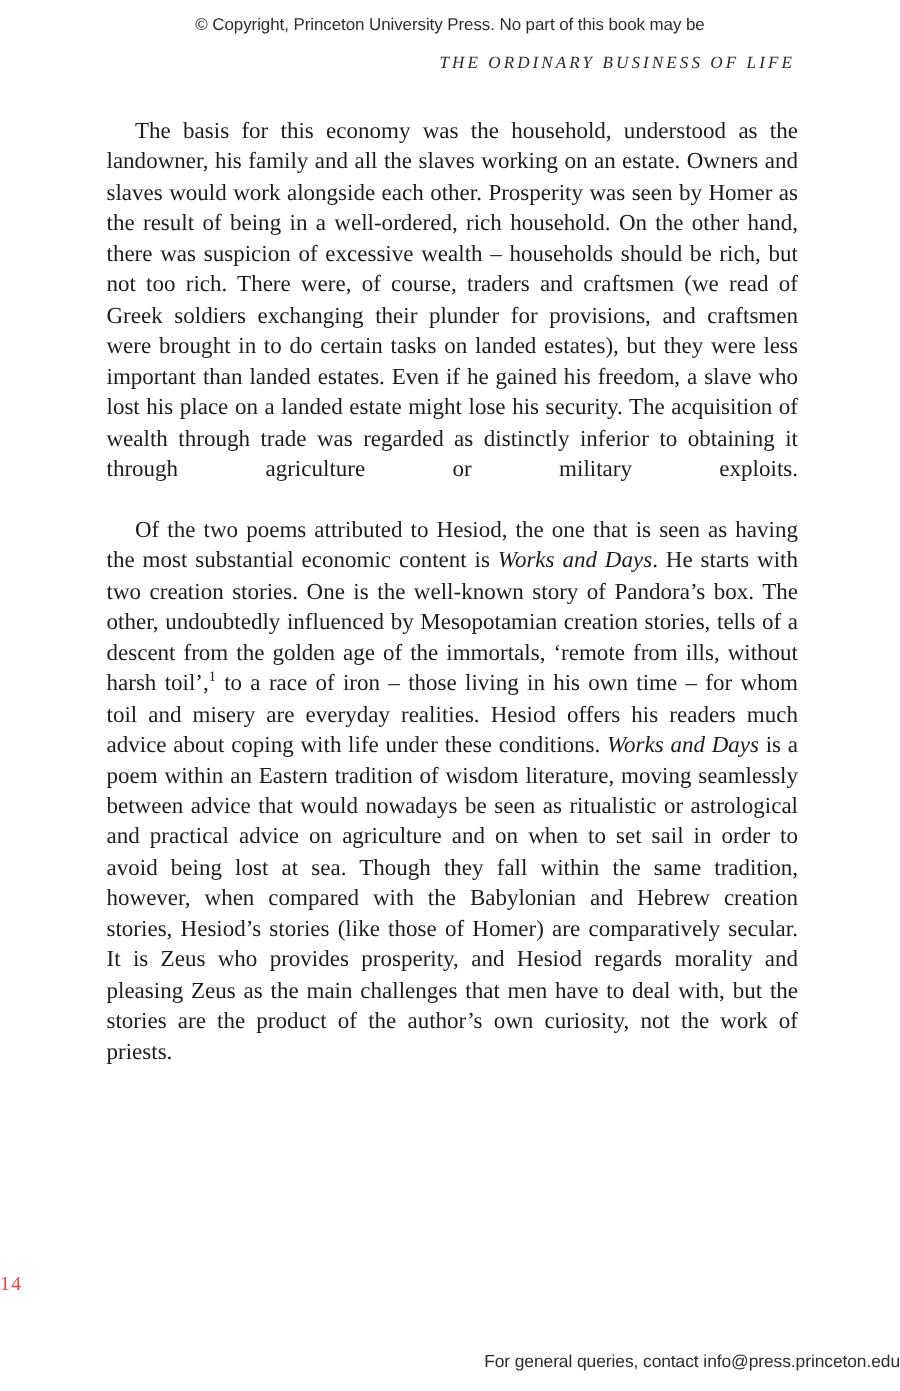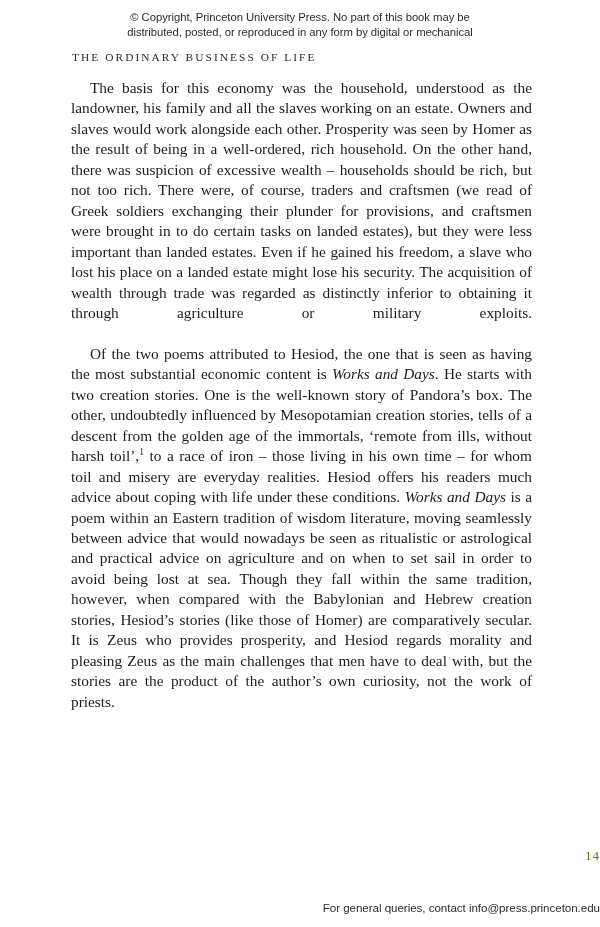--- a/index.html
+++ b/index.html
@@ -37,30 +37,31 @@
     letter-spacing: -0.05px;
   }
   .copyright-block .cline {
     display: block;
     white-space: nowrap;
   }
 
   
   .running-head {
     position: absolute;
-    top: 51px;
+    top: 36px;
     left: 70px;
     width: 460px;
-    text-align: left;
+    text-align: right;
     font-family: "Liberation Serif", "DejaVu Serif", serif;
     font-size: 11.4px;
     letter-spacing: 2.05px;
     color: #2a2a2a;
     text-indent: 2.05px;
     white-space: nowrap;
+    font-style: italic;
   }
 
   
   .body-col {
     position: absolute;
     top: 78px;
     left: 71px;
     width: 461px;
   }
 
@@ -94,26 +95,26 @@
     vertical-align: super;
     line-height: 0;
   }
 
   
   .folio {
     position: absolute;
     top: 848px;
     left: 0;
     width: 600px;
-    text-align: right;
+    text-align: left;
     font-family: "Liberation Serif", "DejaVu Serif", serif;
     font-size: 13.2px;
     letter-spacing: 0.9px;
     font-variant-numeric: oldstyle-nums;
-    color: #4d7c0f;
+    color: #ef4444;
   }
 
   
   .footer-note {
     position: absolute;
     top: 901px;
     left: 0;
     width: 600px;
     text-align: right;
     font-family: "Liberation Sans", "DejaVu Sans", sans-serif;
@@ -123,21 +124,20 @@
     white-space: nowrap;
   }
 </style>
 </head>
 <body>
 
 <div class="page">
 
   <div class="copyright-block">
     <span class="cline">© Copyright, Princeton University Press. No part of this book may be</span>
-    <span class="cline">distributed, posted, or reproduced in any form by digital or mechanical</span>
   </div>
 
   <div class="running-head">THE ORDINARY BUSINESS OF LIFE</div>
 
   <div class="body-col">
 
 
     <p class="para indent">The basis for this economy was the household, understood as the landowner, his family and all the slaves working on an estate. Owners and slaves would work alongside each other. Prosperity was seen by Homer as the result of being in a well-ordered, rich household. On the other hand, there was suspicion of excessive wealth – households should be rich, but not too rich. There were, of course, traders and craftsmen (we read of Greek soldiers exchanging their plunder for provisions, and craftsmen were brought in to do certain tasks on landed estates), but they were less important than landed estates. Even if he gained his freedom, a slave who lost his place on a landed estate might lose his security. The acquisition of wealth through trade was regarded as distinctly inferior to obtaining it through agriculture or military exploits.</p>
 
     <p class="para indent"><span>Of the two poems attributed to Hesiod, the one that is seen as having the most substantial economic content is </span><em class="title">Works and Days</em><span>. He starts with two creation stories. One is the well-known story of Pandora’s box. The other, undoubtedly influenced by Mesopotamian creation stories, tells of a descent from the golden age of the immortals, ‘remote from ills, without harsh toil’,</span><sup class="fn">1</sup><span> to a race of iron – those living in his own time – for whom toil and misery are everyday realities. Hesiod offers his readers much advice about coping with life under these conditions. </span><em class="title">Works and Days</em><span> is a poem within an Eastern tradition of wisdom literature, moving seamlessly between advice that would nowadays be seen as ritualistic or astrological and practical advice on agriculture and on when to set sail in order to avoid being lost at sea. Though they fall within the same tradition, however, when compared with the Babylonian and Hebrew creation stories, Hesiod’s stories (like those of Homer) are comparatively secular. It is Zeus who provides prosperity, and Hesiod regards morality and pleasing Zeus as the main challenges that men have to deal with, but the stories are the product of the author’s own curiosity, not the work of priests.</span></p>

